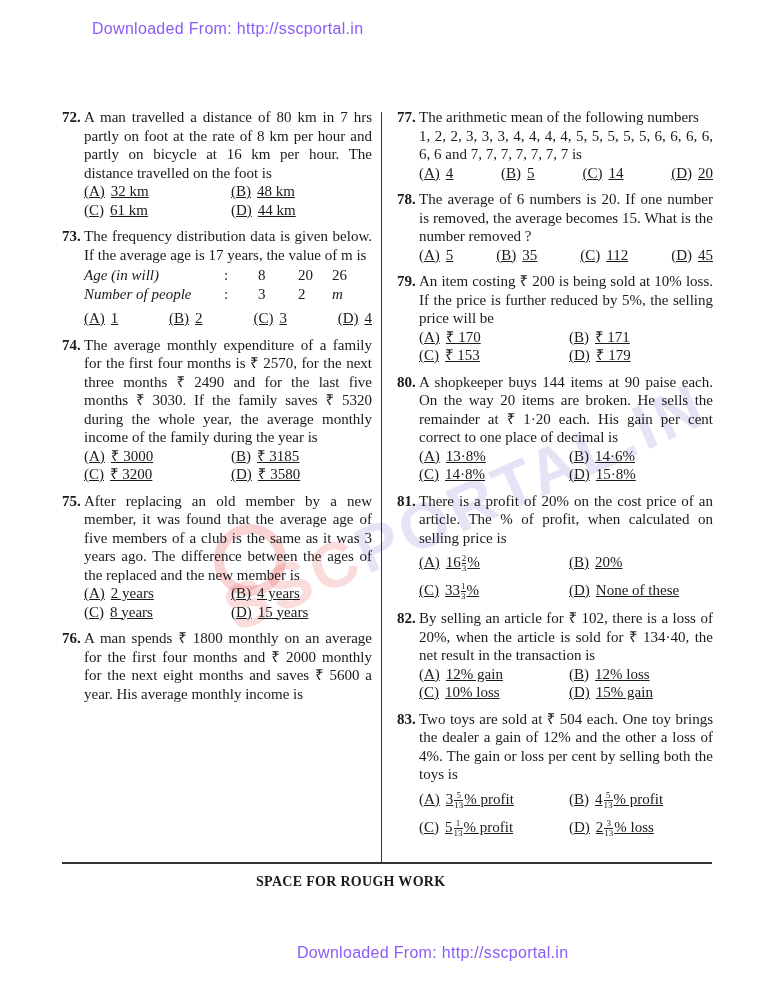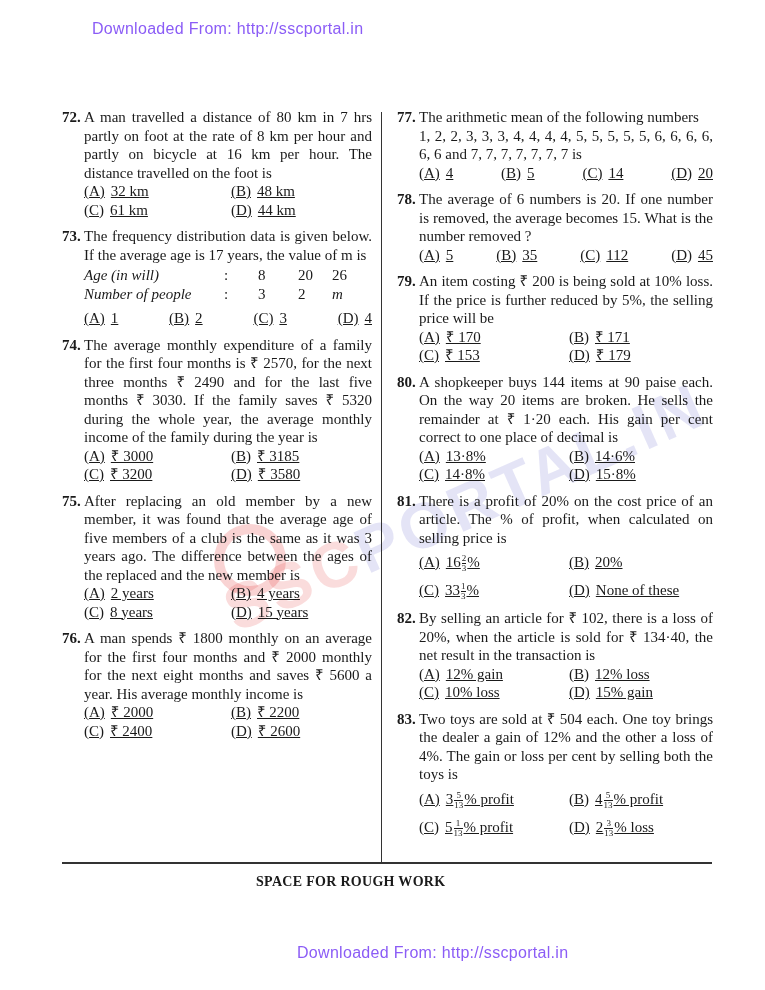--- a/index.html
+++ b/index.html
@@ -98,26 +98,20 @@
       <div class="opt"><span class="lbl">(A)</span><span>2 years</span></div>
       <div class="opt"><span class="lbl">(B)</span><span>4 years</span></div>
       <div class="opt"><span class="lbl">(C)</span><span>8 years</span></div>
       <div class="opt"><span class="lbl">(D)</span><span>15 years</span></div>
     </div>
   </div>
 
   <div class="q">
     <span class="qnum">76.</span>
     <div class="qtext">A man spends ₹ 1800 monthly on an average for the first four months and ₹ 2000 monthly for the next eight months and saves ₹ 5600 a year. His average monthly income is</div>
-    <div class="opts">
-      <div class="opt"><span class="lbl">(A)</span><span>₹ 2000</span></div>
-      <div class="opt"><span class="lbl">(B)</span><span>₹ 2200</span></div>
-      <div class="opt"><span class="lbl">(C)</span><span>₹ 2400</span></div>
-      <div class="opt"><span class="lbl">(D)</span><span>₹ 2600</span></div>
-    </div>
   </div>
 </div>
 
 <div class="col right">
 
   <div class="q">
     <span class="qnum">77.</span>
     <div class="qtext">The arithmetic mean of the following numbers</div>
     <div class="qtext">1, 2, 2, 3, 3, 3, 4, 4, 4, 4, 5, 5, 5, 5, 5, 6, 6, 6, 6, 6, 6 and 7, 7, 7, 7, 7, 7, 7 is</div>
     <div class="opts four">

